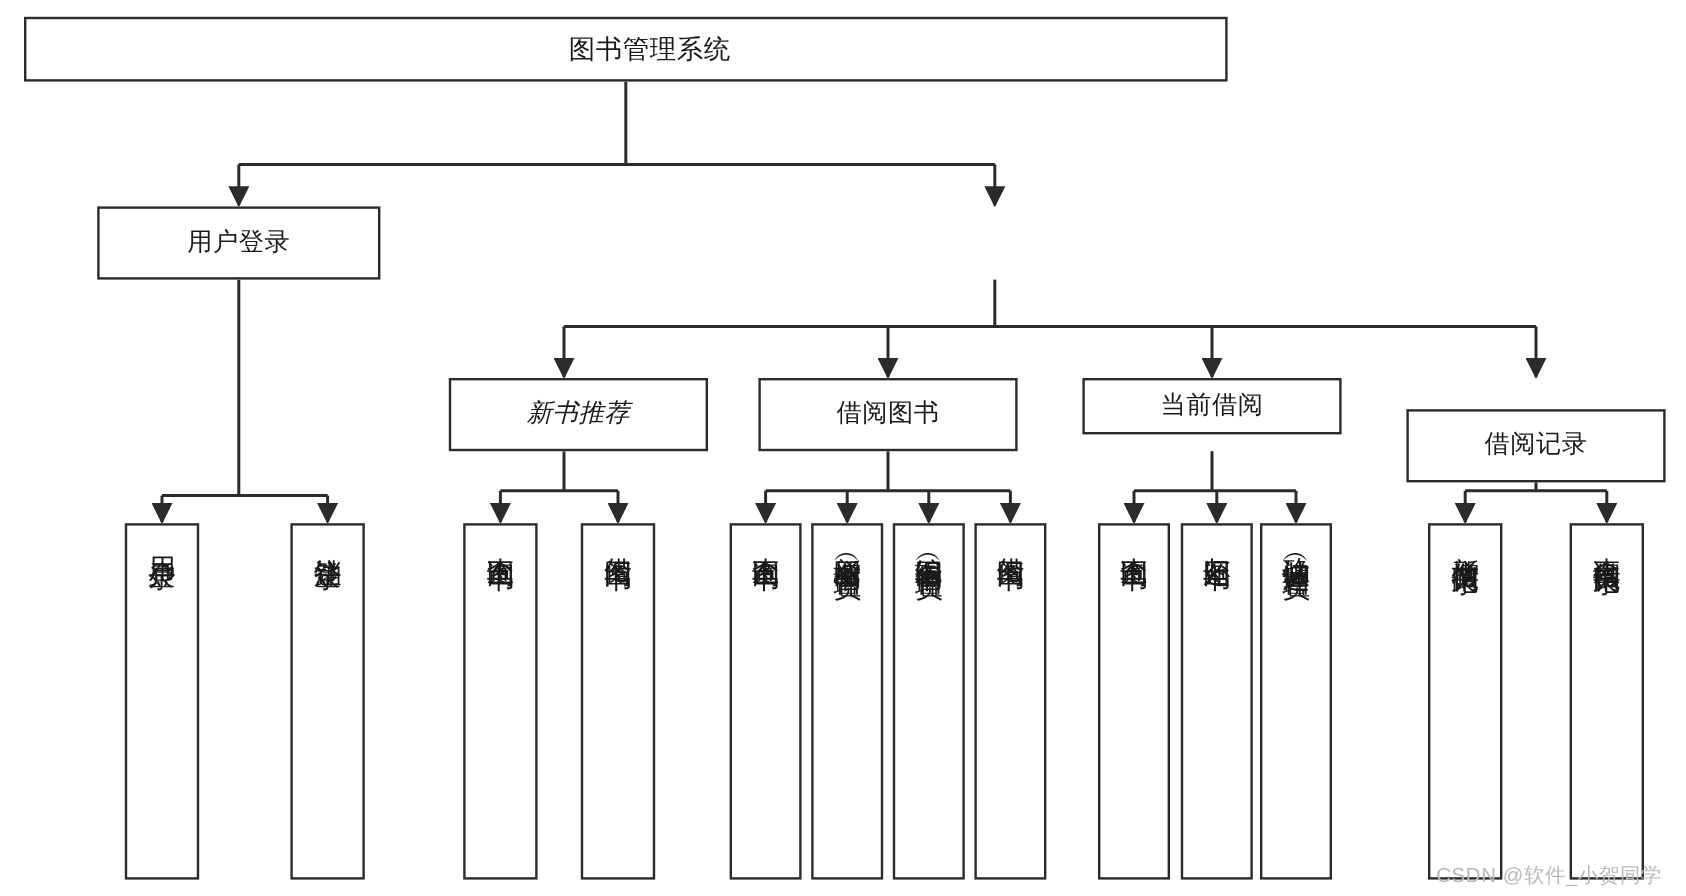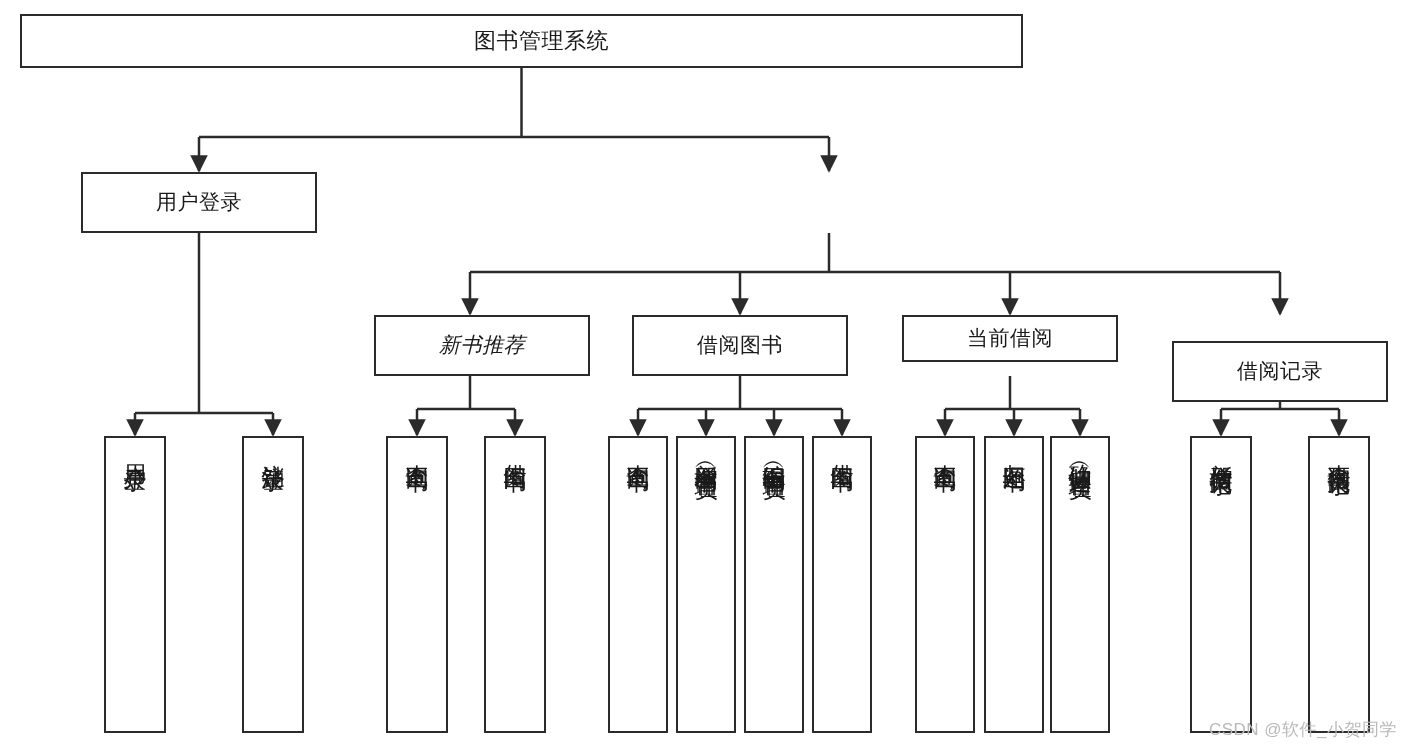--- a/index.html
+++ b/index.html
@@ -53,21 +53,21 @@
     text-orientation: upright;
     font-size: 23px;
     letter-spacing: 2px;
     white-space: normal;
   }
   .node.root .label {
     font-size: 22px;
   }
   .watermark {
     position: absolute;
-    right: 8px;
+    right: 20px;
     bottom: 6px;
     font-size: 17px;
     color: #b9b9b9;
     letter-spacing: 0.5px;
     white-space: nowrap;
     font-family: "Liberation Sans", "DejaVu Sans", sans-serif;
   }
 </style>
 </head>
 <body>

